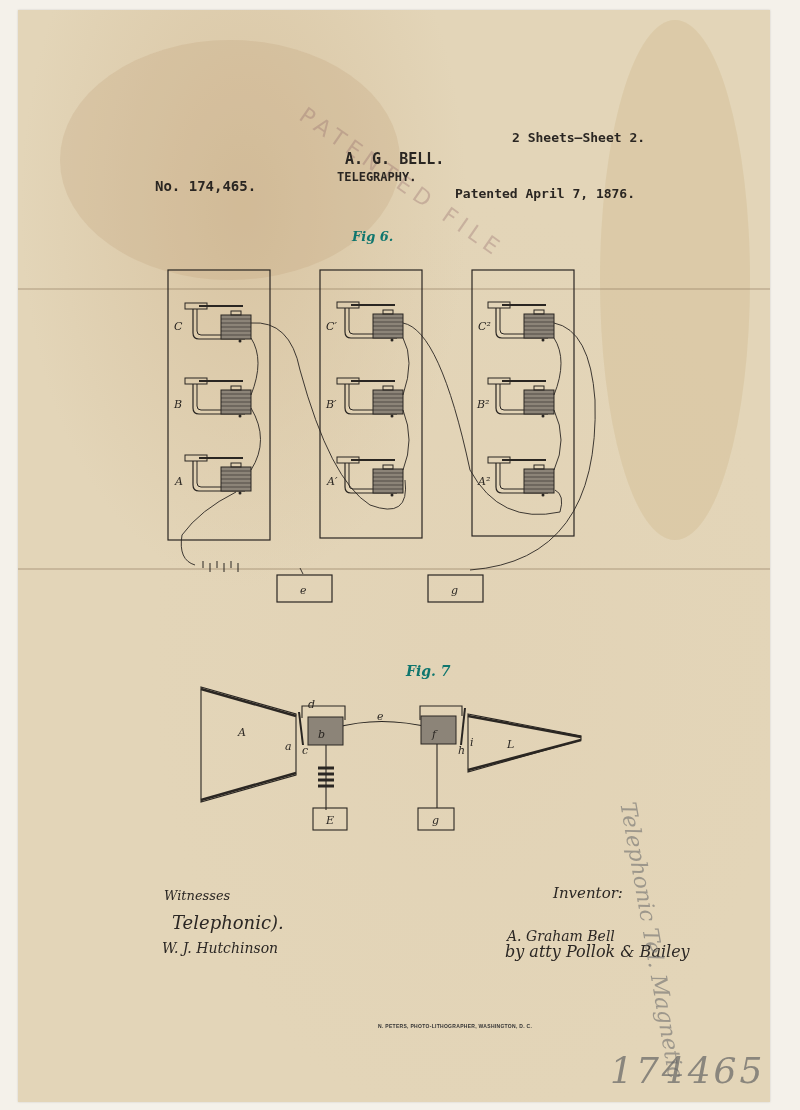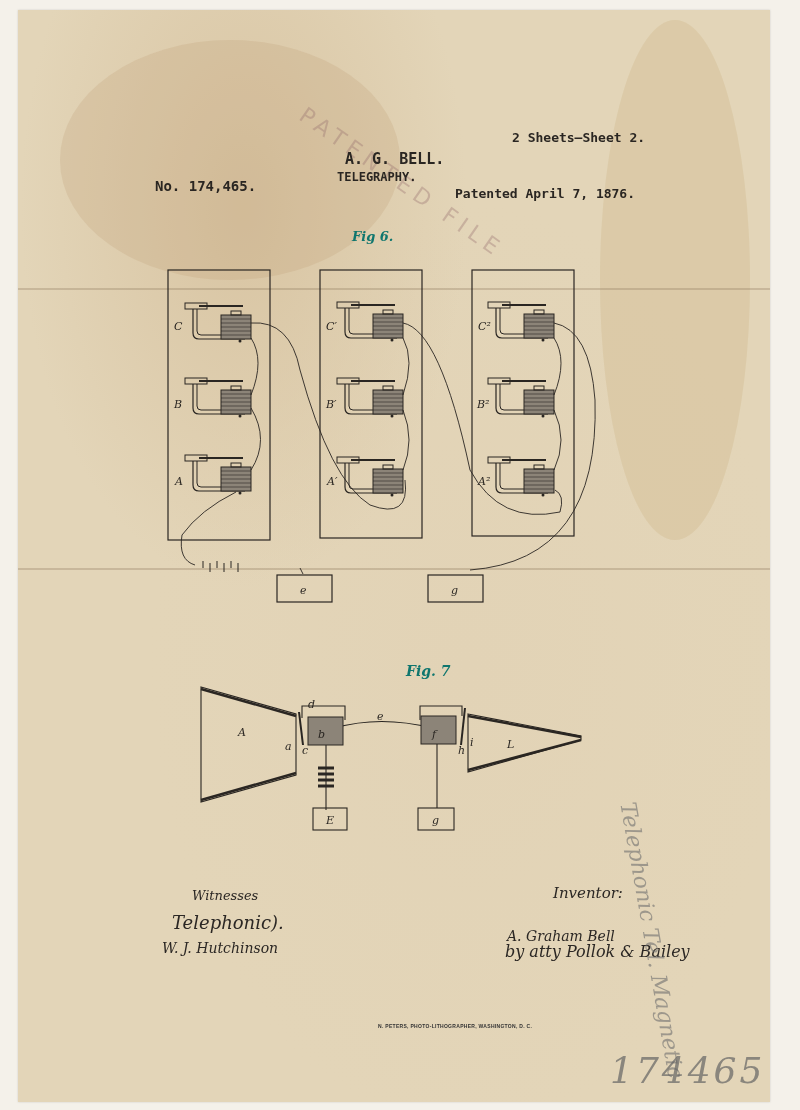--- a/index.html
+++ b/index.html
@@ -142,21 +142,21 @@
   <text class="lbl" x="432" y="738">f</text>
   <text class="lbl" x="458" y="754">h</text>
   <text class="lbl" x="470" y="746">i</text>
   <text class="lbl" x="507" y="748">L</text>
   <text class="lbl" x="326" y="824">E</text>
   <text class="lbl" x="432" y="824">g</text>
 </svg>
 
 <div class="italic" style="left:370px;top:663px;font-size:14px;margin-left:36px;">Fig. 7</div>
 
-<div class="script" style="left:164px;top:888px;font-size:13px;margin-left:28px;">Witnesses</div>
+<div class="script" style="left:164px;top:888px;font-size:13px;">Witnesses</div>
 <div class="script" style="left:172px;top:912px;font-size:18px;">Telephonic).</div>
 <div class="script" style="left:162px;top:940px;font-size:14px;font-style:italic;">W. J. Hutchinson</div>
 <div class="script" style="left:553px;top:884px;font-size:15px;">Inventor:</div>
 <div class="script" style="left:507px;top:928px;font-size:14px;">A. Graham Bell</div>
 <div class="script" style="left:505px;top:942px;font-size:16px;">by atty Pollok &amp; Bailey</div>
 
 <div class="footer" style="left:378px;top:1023px;">N. PETERS, PHOTO-LITHOGRAPHER, WASHINGTON, D. C.</div>
 
 <div class="pencil" style="left:640px;top:800px;font-size:22px;transform:rotate(80deg);transform-origin:left top;white-space:nowrap;width:400px;">Telephonic Tel. Magnetic</div>
 <div class="pencil" style="left:610px;top:1050px;font-size:36px;color:rgba(100,100,100,0.7);letter-spacing:3px;font-style:italic;">174465</div>

